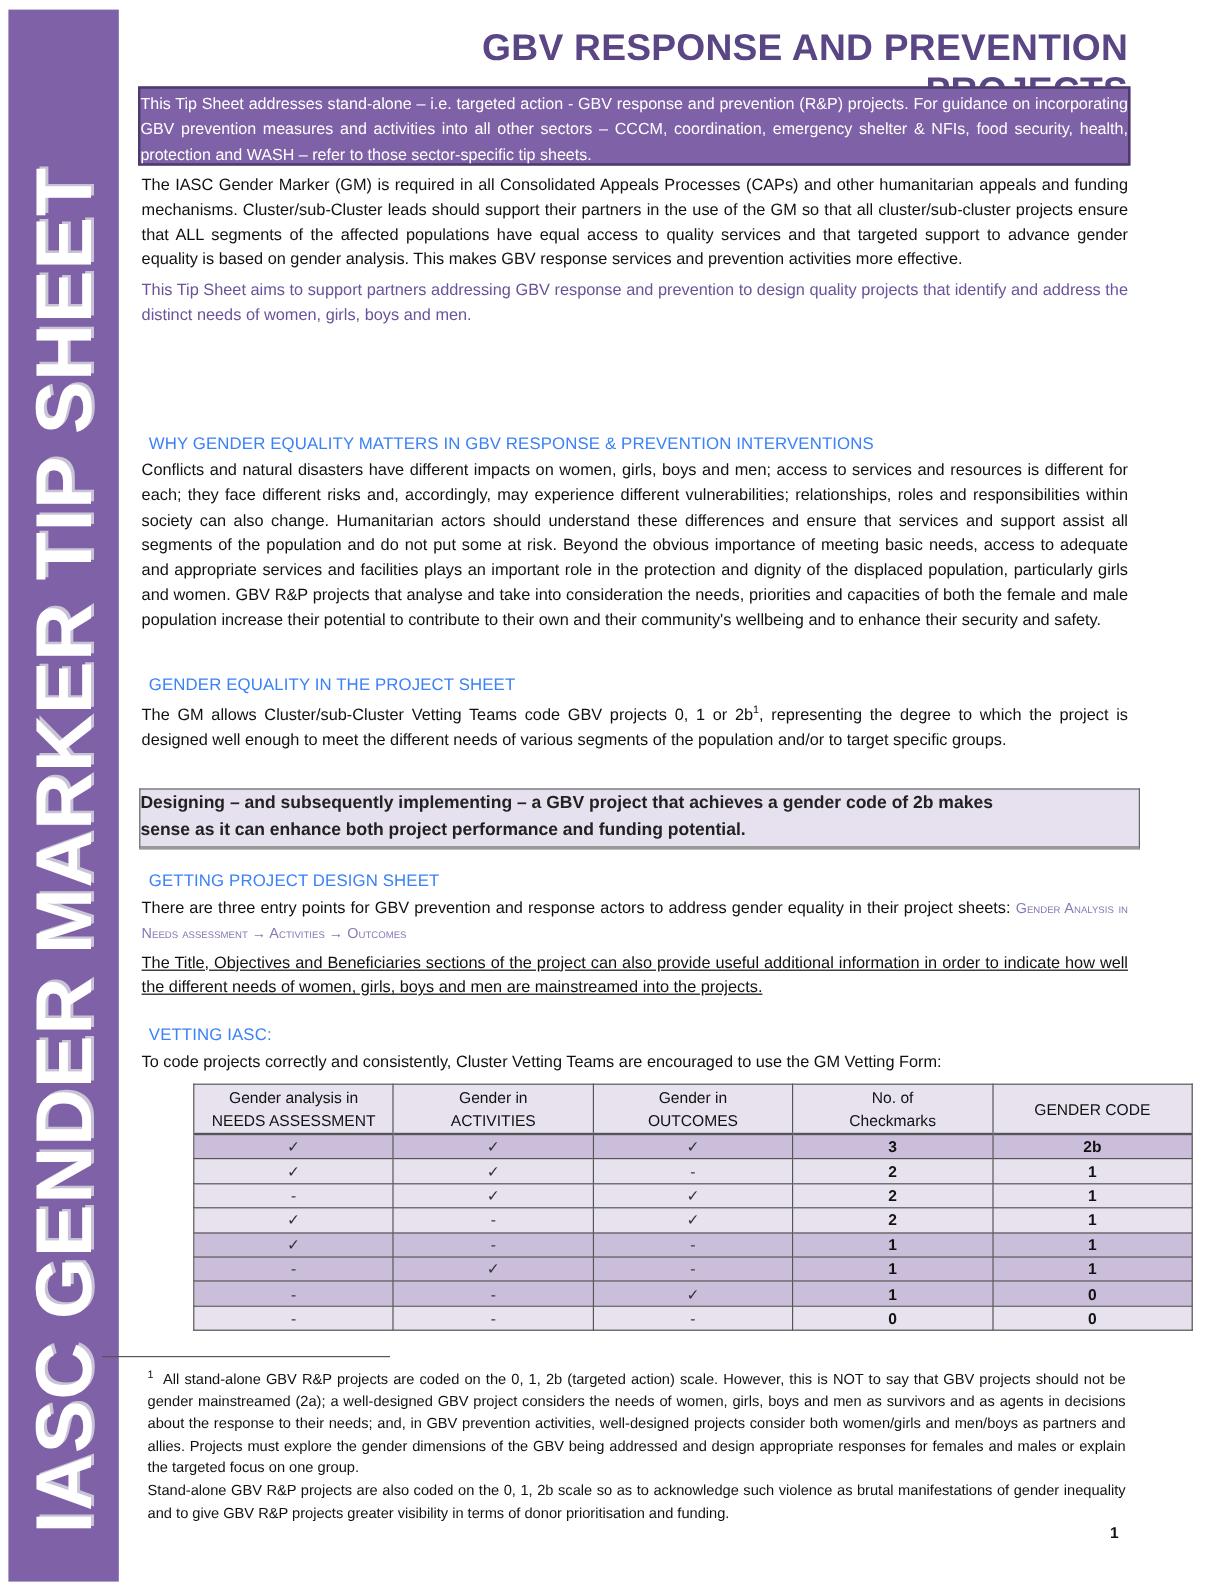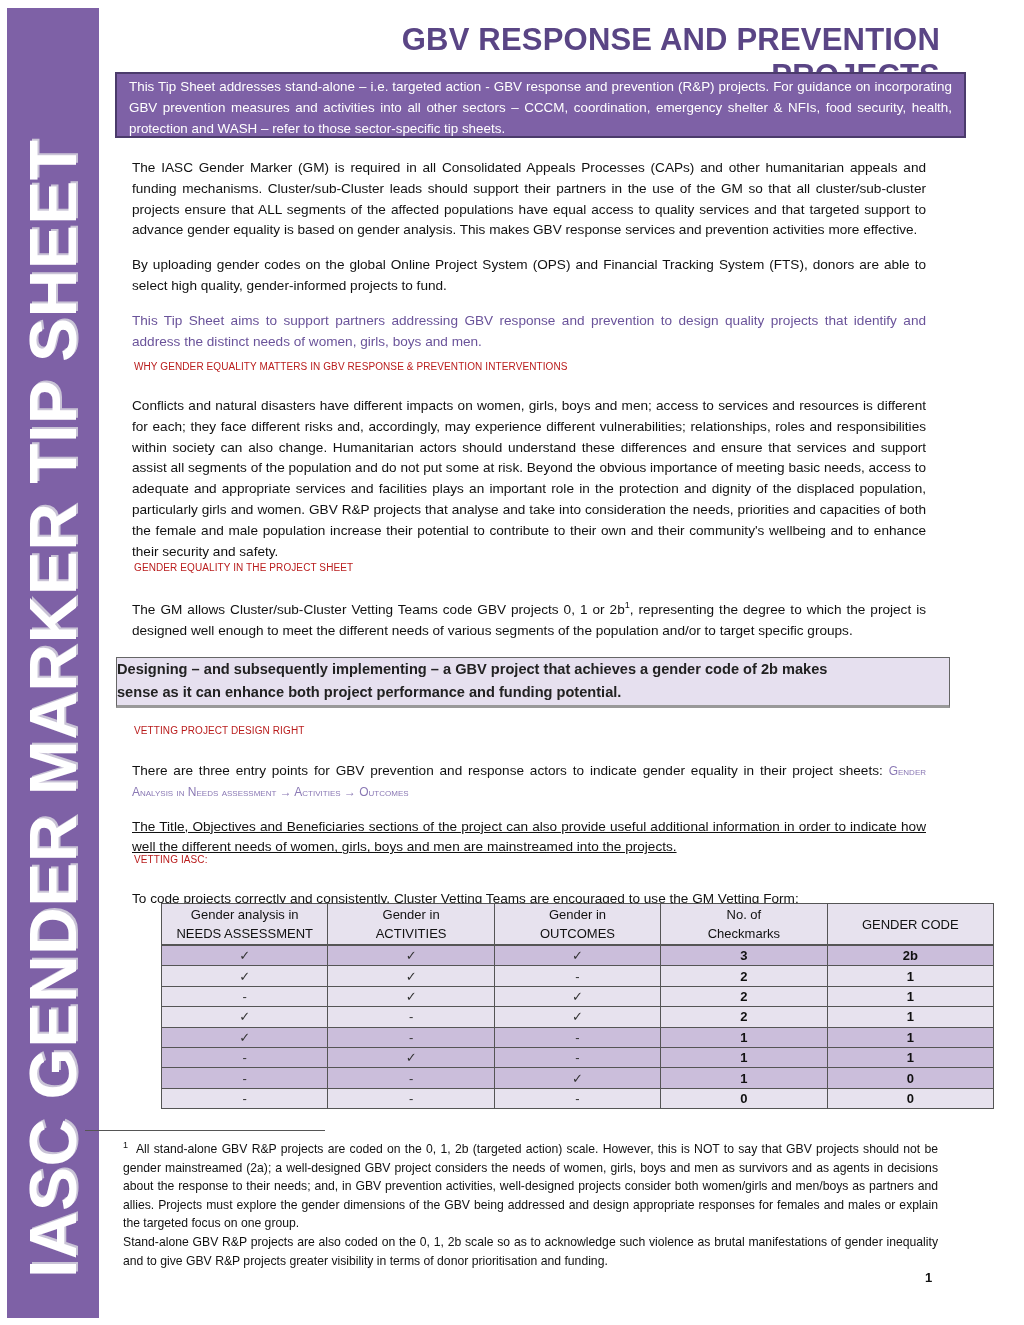--- a/index.html
+++ b/index.html
@@ -22,32 +22,32 @@
     transform-origin: center center;
     width: 930px; text-align: center;
   }
   .page-title {
     position: absolute; left: 240px; top: 22px; width: 700px; text-align: right;
     font-size: 31px; font-weight: bold; color: #5a4585; letter-spacing: 0.2px;
   }
   .intro-box {
     position: absolute; left: 115px; top: 72px; width: 823px; height: 58px;
     background: #7e61a6; border: 2px solid #4b3b6b;
-    color: #fff; font-size: 13.4px; line-height: 21px; padding: 2px 12px;
+    color: #fff; font-size: 13.4px; line-height: 21px; padding: 2px 0;
     text-align: justify;
   }
   .content {
     position: absolute; left: 118px; width: 822px;
     font-size: 13.6px; line-height: 20.8px; text-align: justify;
   }
-  .content p { margin: 14px; }
+  .content p { margin: 0; }
   .accent-text { color: #6a539a; }
   .section-heading {
-    position: absolute; left: 134px;
-    font-size: 10px; color: #b91c1c; font-weight: normal; letter-spacing: 0.1px;
+    position: absolute; left: 124px;
+    font-size: 14px; color: #3b82f6; font-weight: normal; letter-spacing: 0.1px;
   }
   .callout {
     position: absolute; left: 116px; top: 657px; width: 832px; height: 47px;
     background: #e6e0ef; border: 1.5px solid #666;
     border-bottom: 3px solid #999;
     font-weight: bold; font-size: 14.6px; line-height: 23px;
     color: #222;
   }
   .smallcaps { font-variant: small-caps; color: #8a78b4; font-size: 12px; }
   sup { font-size: 9px; vertical-align: super; line-height: 0; }
@@ -87,42 +87,41 @@
 </div>
 
 <h1 class="page-title" style="margin:0;">GBV RESPONSE AND PREVENTION PROJECTS</h1>
 
 <div class="intro-box">
   <span>This Tip Sheet addresses stand-alone – i.e. targeted action - GBV response and prevention (R&amp;P) projects. For guidance on incorporating GBV prevention measures and activities into all other sectors – CCCM, coordination, emergency shelter &amp; NFIs, food security, health, protection and WASH – refer to those sector-specific tip sheets.</span>
 </div>
 
 <div class="content" style="top:144px;">
   <p>The IASC Gender Marker (GM) is required in all Consolidated Appeals Processes (CAPs) and other humanitarian appeals and funding mechanisms. Cluster/sub-Cluster leads should support their partners in the use of the GM so that all cluster/sub-cluster projects ensure that ALL segments of the affected populations have equal access to quality services and that targeted support to advance gender equality is based on gender analysis.  This makes GBV response services and prevention activities more effective.</p>
-  <p style="margin-top:4px;">By uploading gender codes on the global Online Project System (OPS) and Financial Tracking System (FTS), donors are able to select high quality, gender-informed projects to fund.</p>
   <p style="margin-top:5px;" class="accent-text">This Tip Sheet aims to support partners addressing GBV response and prevention to design quality projects that identify and address the distinct needs of women, girls, boys and men.</p>
 </div>
 
 <div class="section-heading" style="top:361px;">WHY GENDER EQUALITY MATTERS IN GBV RESPONSE &amp; PREVENTION INTERVENTIONS</div>
 <div class="content" style="top:382px;">
   <p>Conflicts and natural disasters have different impacts on women, girls, boys and men; access to services and resources is different for each; they face different risks and, accordingly, may experience different vulnerabilities; relationships, roles and responsibilities within society can also change.  Humanitarian actors should understand these differences and ensure that services and support assist all segments of the population and do not put some at risk. Beyond the obvious importance of meeting basic needs, access to adequate and appropriate services and facilities plays an important role in the protection and dignity of the displaced population, particularly girls and women. GBV R&amp;P projects that analyse and take into consideration the needs, priorities and capacities of both the female and male population increase their potential to contribute to their own and their community's wellbeing and to enhance their security and safety.</p>
 </div>
 
 <div class="section-heading" style="top:562px;">GENDER EQUALITY IN THE PROJECT SHEET</div>
 <div class="content" style="top:586px;">
   <p><span>The GM allows Cluster/sub-Cluster Vetting Teams code GBV projects 0, 1 or 2b</span><sup>1</sup><span>, representing the degree to which the project is designed well enough to meet the different needs of various segments of the population and/or to target specific groups.</span></p>
 </div>
 
 <div class="callout">
   <div>Designing – and subsequently implementing – a GBV project that achieves a gender code of 2b makes</div>
   <div>sense as it can enhance both project performance and funding potential.</div>
 </div>
 
-<div class="section-heading" style="top:725px;">VETTING PROJECT DESIGN RIGHT</div>
+<div class="section-heading" style="top:725px;">GETTING PROJECT DESIGN SHEET</div>
 <div class="content" style="top:747px;">
-  <p><span>There are three entry points for GBV prevention and response actors to indicate gender equality in their project sheets: </span><span class="smallcaps">Gender Analysis in Needs assessment → Activities → Outcomes</span></p>
+  <p><span>There are three entry points for GBV prevention and response actors to address gender equality in their project sheets: </span><span class="smallcaps">Gender Analysis in Needs assessment → Activities → Outcomes</span></p>
   <p style="margin-top:4px;text-decoration:underline;">The Title, Objectives and Beneficiaries sections of the project can also provide useful additional information in order to indicate how well the different needs of women, girls, boys and men are mainstreamed into the projects.</p>
 </div>
 
 <div class="section-heading" style="top:854px;">VETTING IASC:</div>
 <div class="content" style="top:875px;">
   <p>To code projects correctly and consistently, Cluster Vetting Teams are encouraged to use the GM Vetting Form:</p>
 </div>
 
 <table class="vetting">
   <thead>

